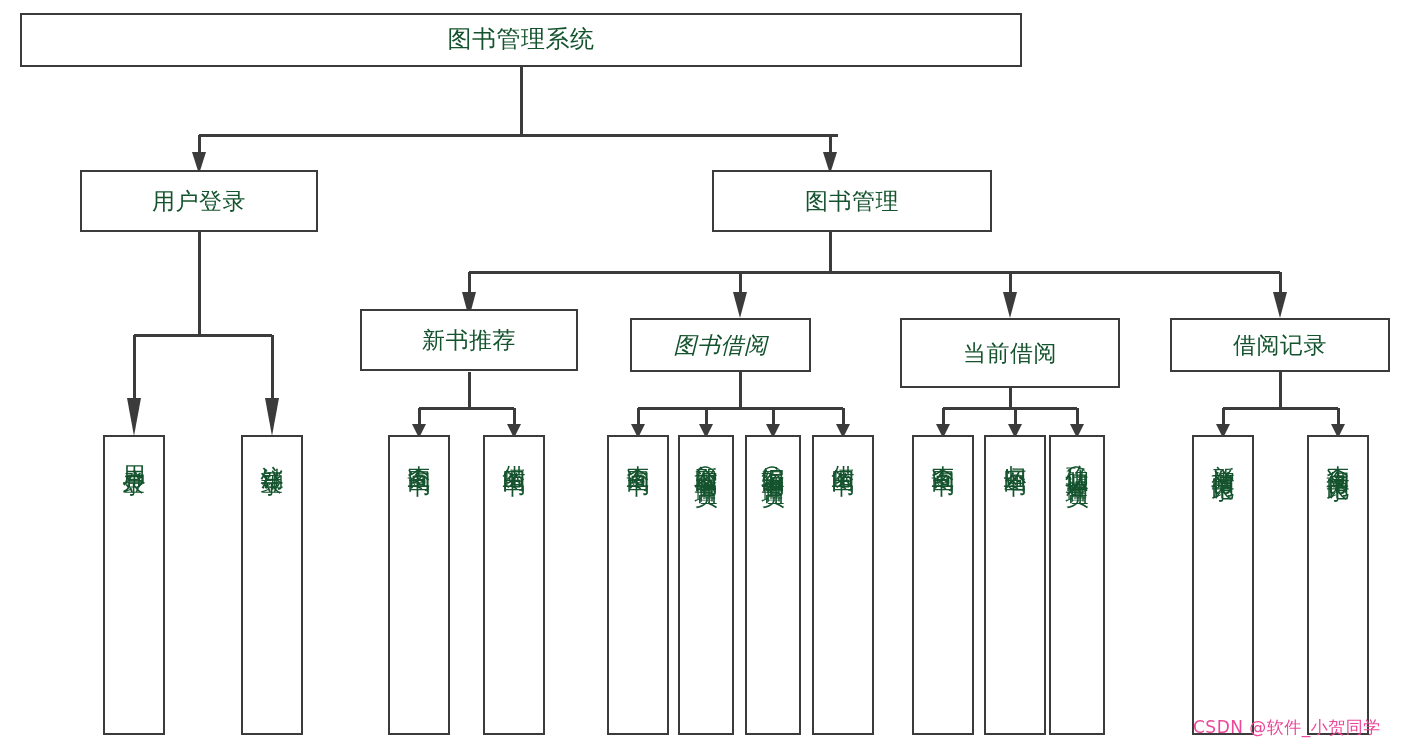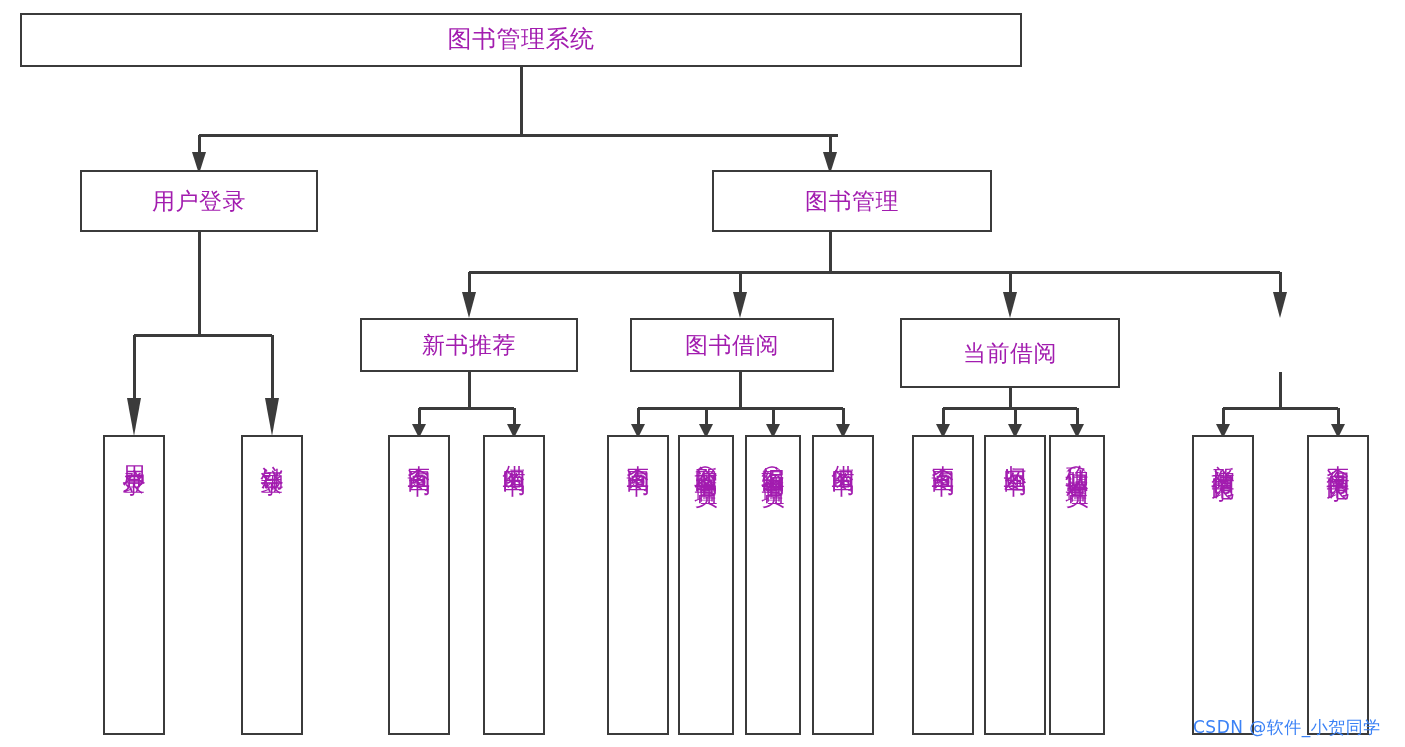--- a/index.html
+++ b/index.html
@@ -32,21 +32,21 @@
     background: #ffffff;
     display: flex;
     align-items: center;
     justify-content: center;
     color: #4a4a4a;
     z-index: 3;
   }
   .node .label {
     display: block;
     text-align: right;
-    color: #a21caf;
+    color: #14532d;
     line-height: 1.05;
     letter-spacing: 0.5px;
   }
   .node.horiz .label {
     font-size: 23px;
   }
   .node.root .label {
     font-size: 24px;
   }
   .node.vert {
@@ -56,21 +56,21 @@
   .node.vert .label {
     writing-mode: vertical-rl;
     text-orientation: upright;
     font-size: 23px;
     letter-spacing: 3px;
     line-height: 1;
     white-space: nowrap;
   }
   .watermark {
     position: absolute;
-    color: #3b82f6;
+    color: #ec4899;
     font-size: 17px;
     white-space: nowrap;
     z-index: 5;
     letter-spacing: 0.5px;
   }
 </style>
 </head>
 <body>
 
 <div id="diagram-root">
@@ -150,29 +150,32 @@
     <span class="label">图书管理系统</span>
   </div>
 
   <div class="node horiz" style="left:80px; top:170px; width:238px; height:62px;">
     <span class="label">用户登录</span>
   </div>
   <div class="node horiz" style="left:712px; top:170px; width:280px; height:62px;">
     <span class="label">图书管理</span>
   </div>
 
-  <div class="node horiz" style="left:360px; top:318px; width:218px; height:54px;">
+  <div class="node horiz" style="left:360px; top:309px; width:218px; height:62px;">
     <span class="label">新书推荐</span>
   </div>
-  <div class="node horiz" style="left:630px; top:318px; width:204px; height:54px;">
+  <div class="node horiz" style="left:630px; top:318px; width:181px; height:54px;font-style:italic;">
     <span class="label">图书借阅</span>
   </div>
   <div class="node horiz" style="left:900px; top:318px; width:220px; height:70px;">
     <span class="label">当前借阅</span>
   </div>
+  <div class="node horiz" style="left:1170px; top:318px; width:220px; height:54px;">
+    <span class="label">借阅记录</span>
+  </div>
 
   <div class="node vert" style="left:103px; top:435px; width:62px; height:300px;">
     <span class="label">用户登录</span>
   </div>
   <div class="node vert" style="left:241px; top:435px; width:62px; height:300px;">
     <span class="label">注销登录</span>
   </div>
   <div class="node vert" style="left:388px; top:435px; width:62px; height:300px;">
     <span class="label">查询图书</span>
   </div>

